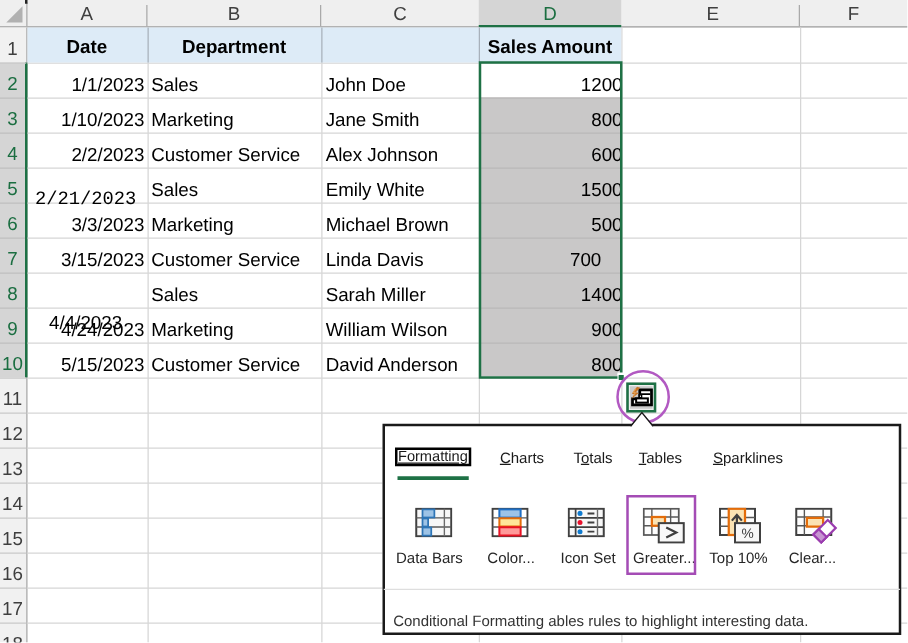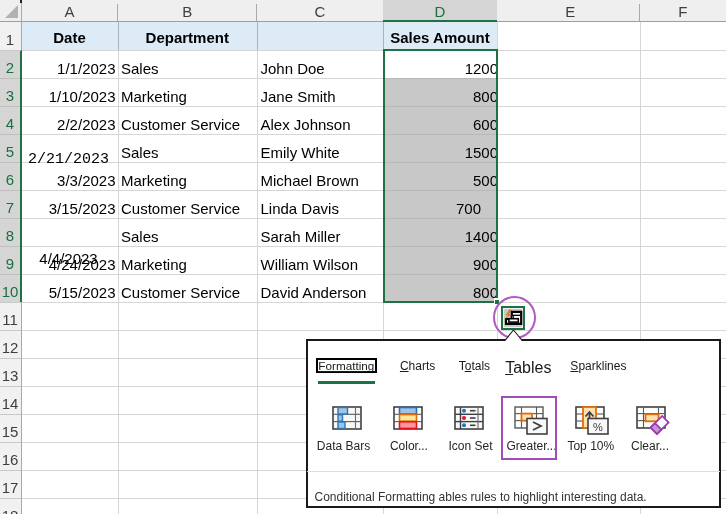--- a/index.html
+++ b/index.html
@@ -185,21 +185,21 @@
   <svg class="abs" style="left:504px;top:329px;" width="20" height="13" viewBox="0 0 20 13">
     <path d="M0.5 12.5 L9.5 1 L18.5 12.5 Z" fill="#ffffff" stroke="none"></path>
     <path d="M0.5 12 L9.5 1 L18.5 12" fill="none" stroke="#1a1a1a" stroke-width="1.1"></path>
   </svg>
 
   <div class="abs" style="left:315.5px;top:357.5px;width:61.5px;height:15.5px;border:2px solid #000;"></div>
   <div class="abs" style="left:346.3px;top:359px;transform:translateX(-50%);font-size:11.7px;color:#1a1a1a;"><u>Formatting</u></div>
   <div class="abs" style="left:318px;top:380.5px;width:57px;height:3px;background:#1e7145;"></div>
   <div class="abs" style="left:417.6px;top:359px;transform:translateX(-50%);font-size:12px;color:#1a1a1a;"><u>C</u>harts</div>
   <div class="abs" style="left:474.4px;top:359px;transform:translateX(-50%);font-size:12px;color:#1a1a1a;">T<u>o</u>tals</div>
-  <div class="abs" style="left:528.3px;top:359px;transform:translateX(-50%);font-size:16px;color:#1a1a1a;"><u>T</u>ables</div>
+  <div class="abs" style="left:528.3px;top:359px;transform:translateX(-50%);font-size:12px;color:#1a1a1a;"><u>T</u>ables</div>
   <div class="abs" style="left:598.4px;top:359px;transform:translateX(-50%);font-size:12px;color:#1a1a1a;"><u>S</u>parklines</div>
 
   <div id="icons">
       <div class="abs" style="left:346.7px;top:406px;transform:translateX(-50%);"><svg width="30" height="24" viewBox="0 0 30 24">
           <rect x="1" y="1" width="28" height="22" fill="#f7f7f7" stroke="#404040" stroke-width="1.6"></rect>
           <line x1="1" y1="8.3" x2="29" y2="8.3" stroke="#585858" stroke-width="1.1"></line>
           <line x1="1" y1="15.6" x2="29" y2="15.6" stroke="#585858" stroke-width="1.1"></line>
           <line x1="23.5" y1="1" x2="23.5" y2="23" stroke="#6b6b6b" stroke-width="1.1"></line>
           <rect x="6" y="1.5" width="9.5" height="6.5" fill="#9dc3e6" stroke="#2e75b6" stroke-width="1.4"></rect>
           <rect x="6" y="8.8" width="4.5" height="6.4" fill="#9dc3e6" stroke="#2e75b6" stroke-width="1.4"></rect>

